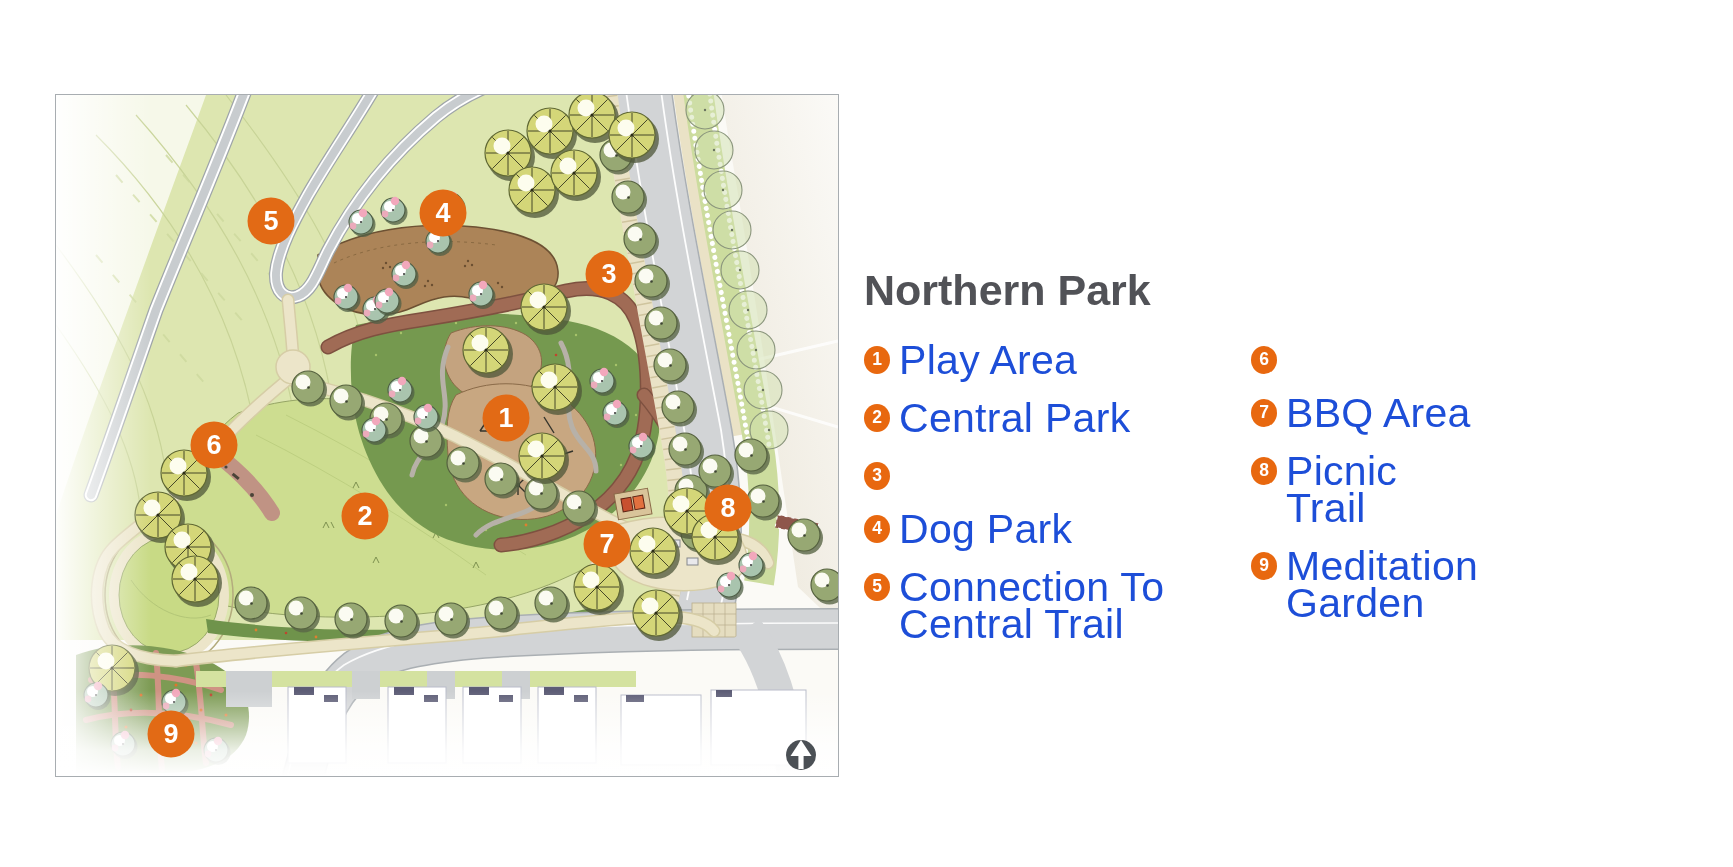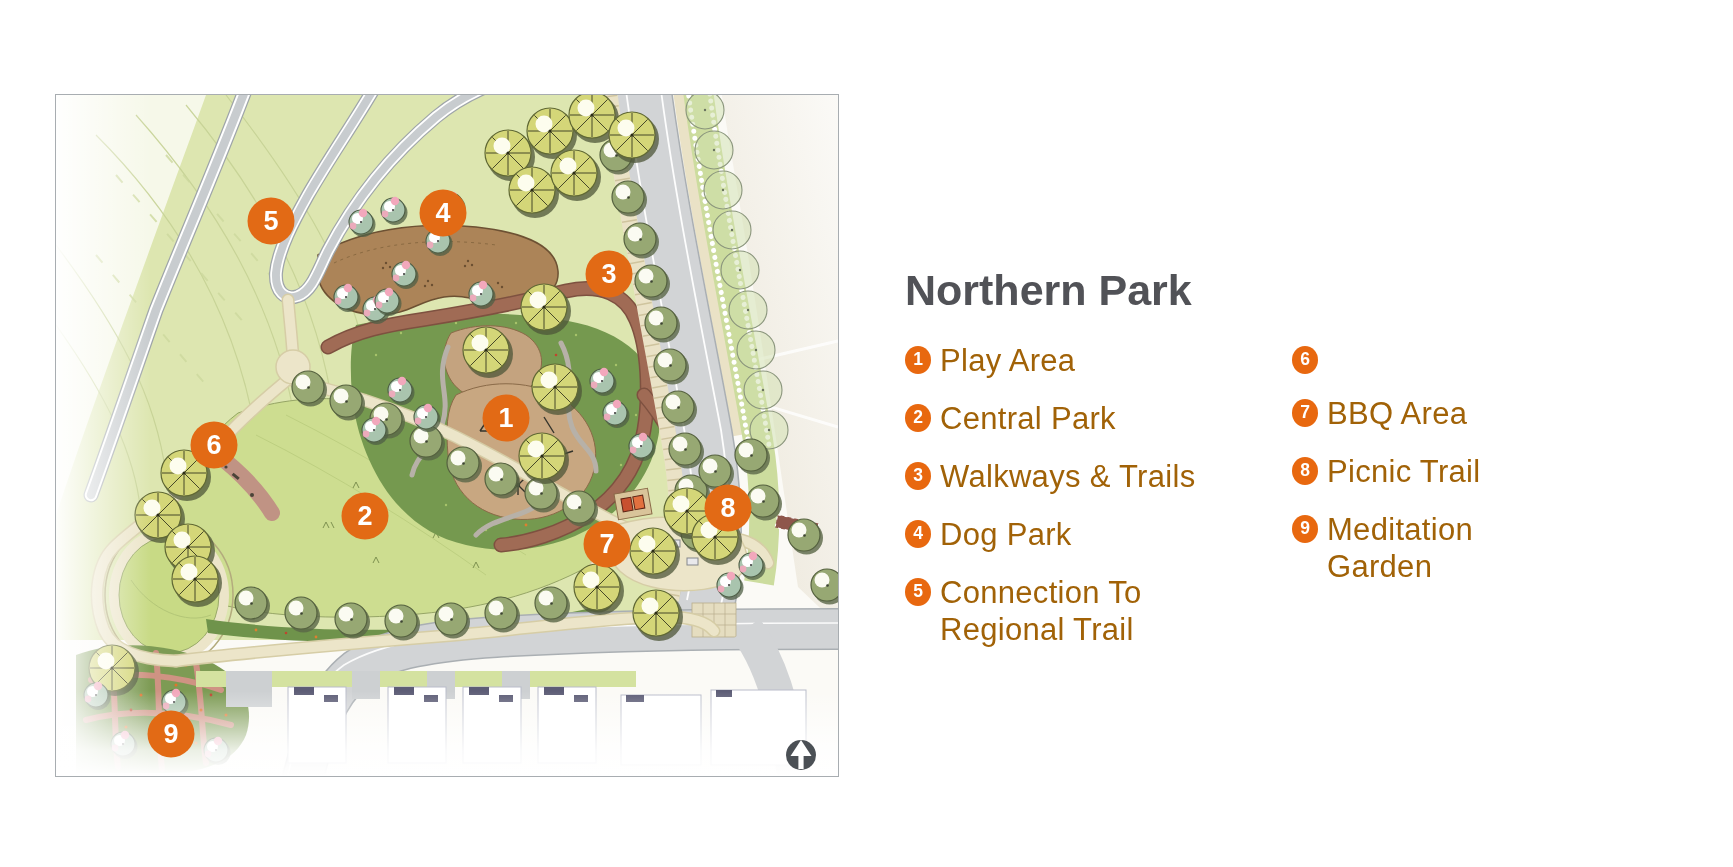--- a/index.html
+++ b/index.html
@@ -12,33 +12,33 @@
              border:1.5px solid #a8adb1;box-sizing:content-box;background:#fbfaf6;}
   .map-panel svg{position:absolute;left:0;top:0;width:782px;height:681px;display:block;}
 
   .map-marker{position:absolute;width:47px;height:47px;border-radius:50%;
               display:flex;align-items:center;justify-content:center;
               transform:translate(-50%,-50%);
               color:#fff;font-size:27px;font-weight:bold;
               text-align:center;line-height:1;}
 
   
-  .legend{position:absolute;left:905px;top:267px;width:620px;color:#56575b;}
+  .legend{position:absolute;left:864px;top:267px;width:620px;color:#56575b;}
   .legend-title{margin:0;font-size:43px;line-height:47px;font-weight:bold;
                 color:#515257;letter-spacing:0px;}
   .legend-cols{display:flex;margin-top:28px;}
   .legend-col{list-style:none;margin:0;padding:0;}
   .legend-col.col-1{width:387px;flex:0 0 387px;}
   .legend-item{display:flex;align-items:flex-start;gap:9px;margin:0 0 21px 0;}
   .legend-item.two-line{margin-top:11px;}
   .legend-bullet{flex:0 0 26px;width:26px;height:28px;border-radius:50%;
                  margin-top:4px;display:flex;align-items:center;justify-content:center;
                  color:#fff;font-size:17.5px;font-weight:bold;line-height:1;}
-  .legend-label{font-size:31px;line-height:37px;letter-spacing:0.3px;
-                white-space:pre-line;color:#a16207;}
+  .legend-label{font-size:41px;line-height:37px;letter-spacing:0.3px;
+                white-space:pre-line;color:#1d4ed8;}
 </style>
 </head>
 <body>
 
 <div class="stage">
 
   <div class="map-panel">
     <svg viewBox="0 0 782 681">
       <defs>
         <linearGradient id="fadeL" x1="0" y1="0" x2="1" y2="0">
@@ -479,30 +479,29 @@
         <li class="legend-item">
           <span class="legend-bullet" style="background: rgb(232, 104, 15);">1</span>
           <span class="legend-label">Play Area</span>
         </li>
         <li class="legend-item">
           <span class="legend-bullet" style="background: rgb(232, 104, 15);">2</span>
           <span class="legend-label">Central Park</span>
         </li>
         <li class="legend-item">
           <span class="legend-bullet" style="background: rgb(232, 104, 15);">3</span>
-          <span class="legend-label">Walkways &amp; Trails</span>
         </li>
         <li class="legend-item">
           <span class="legend-bullet" style="background: rgb(232, 104, 15);">4</span>
           <span class="legend-label">Dog Park</span>
         </li>
         <li class="legend-item two-line">
           <span class="legend-bullet" style="background: rgb(232, 104, 15);">5</span>
           <span class="legend-label">Connection To
-Regional Trail</span>
+Central Trail</span>
         </li>
       </ul>
       <ul class="legend-col col-2">
         <li class="legend-item">
           <span class="legend-bullet" style="background: rgb(232, 104, 15);">6</span>
         </li>
         <li class="legend-item">
           <span class="legend-bullet" style="background: rgb(232, 104, 15);">7</span>
           <span class="legend-label">BBQ Area</span>
         </li>

